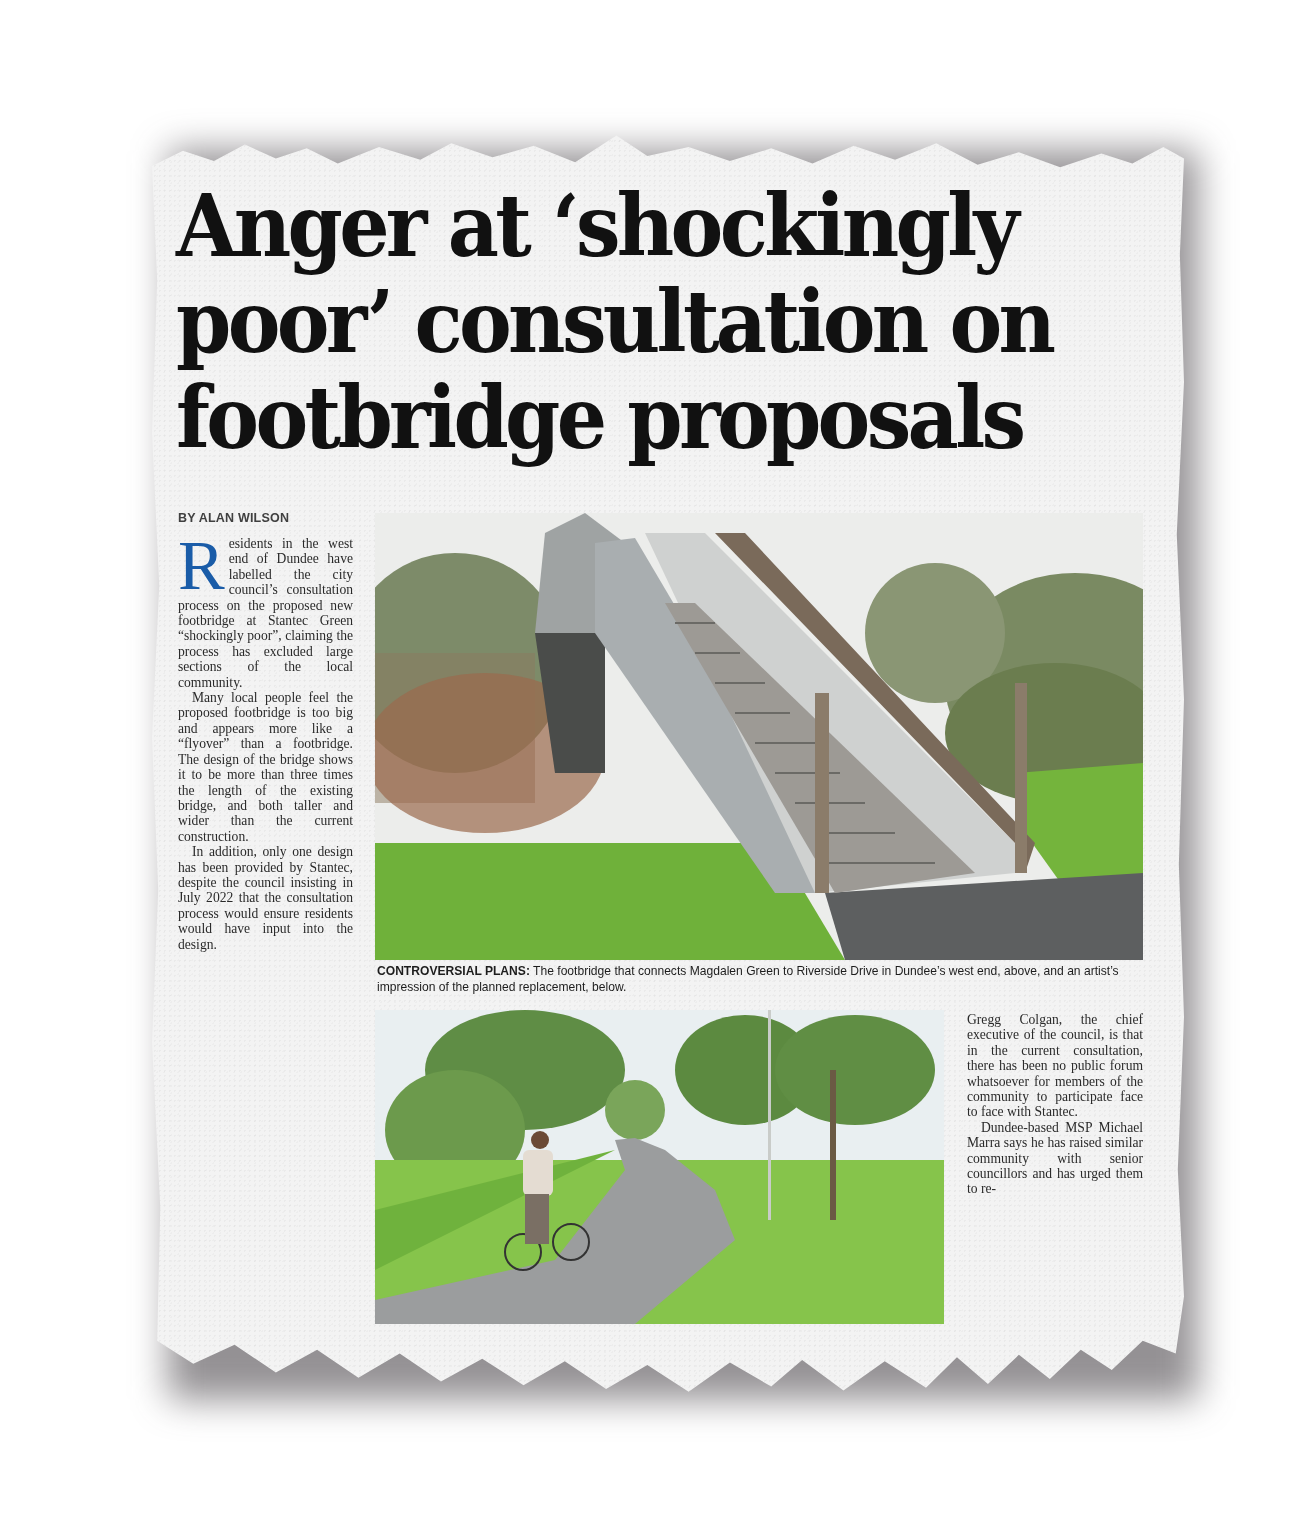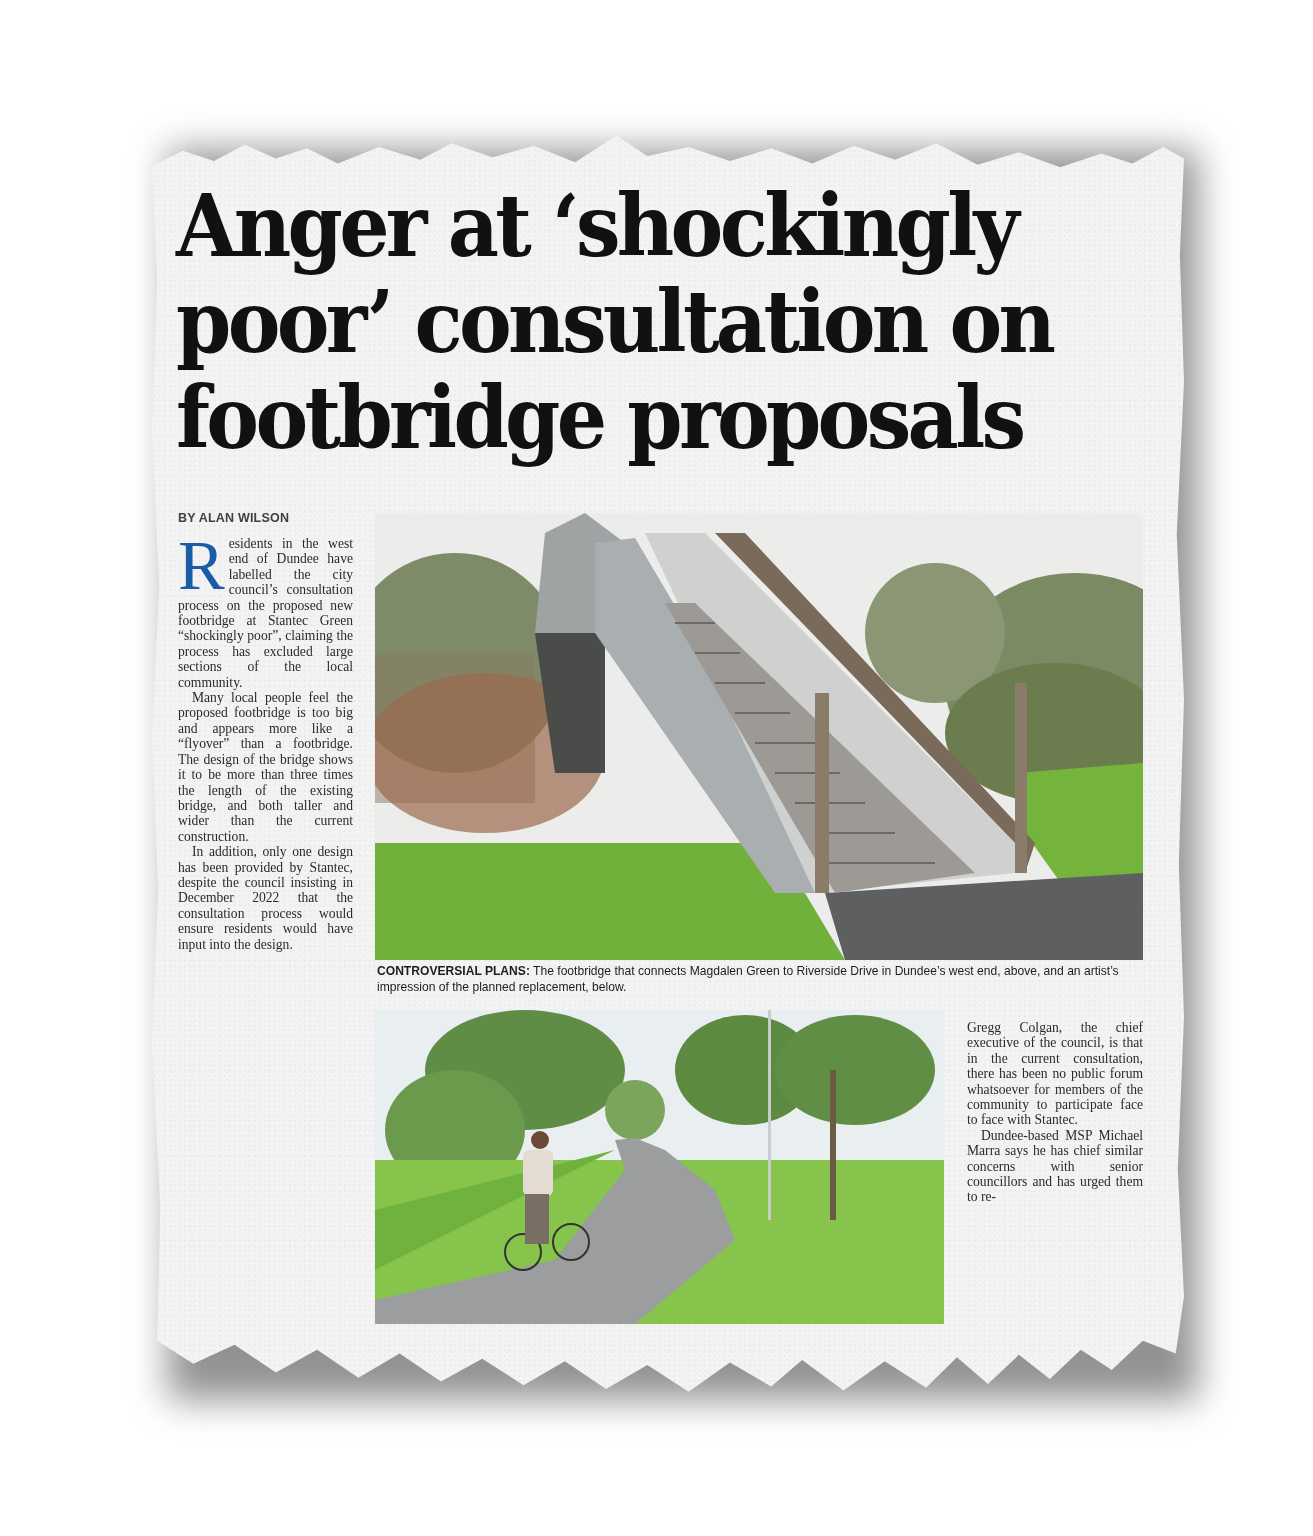--- a/index.html
+++ b/index.html
@@ -40,21 +40,21 @@
     margin-top:7px;
   }
   .col {
     position:absolute; font-family:"Liberation Serif", serif; font-size:13.6px; line-height:15.4px; color:#2a2a2a;
     text-align:justify; hyphens:auto;
   }
   .col p { margin:0; text-indent:14px; }
   .col p.first { text-indent:0; }
   .col-left { left:178px; top:536px; width:175px; }
   .col-right { left:967px; top:1012px; width:176px; }
-  .col-right p.cont { text-indent:0;margin-top:8px; }
+  .col-right p.cont { text-indent:0; }
   .dropcap {
     float:left; font-family:"Liberation Serif", serif; font-size:70px; line-height:56px;
     color:#1a5ca8; margin:2px 4px 0 0; height:58px;
   }
   .photo {
     position:absolute; overflow:hidden;
   }
   .photo-top { left:375px; top:513px; width:768px; height:447px;
     background: linear-gradient(#eef0ef 0%, #e7e9e7 22%, #8e9b7a 30%, #6f7f56 50%, #5d7a3e 65%, #6fae38 75%, #7ec13e 100%);
   }
@@ -78,21 +78,21 @@
   <div>Anger at ‘shockingly</div>
   <div>poor’ consultation on</div>
   <div>footbridge proposals</div>
 </h1>
 
 <div class="byline">BY ALAN WILSON</div>
 
 <div class="col col-left">
   <p class="first"><span class="dropcap">R</span><span>esidents in the west end of Dundee have labelled the city council’s consultation process on the proposed new footbridge at Stantec Green “shockingly poor”, claiming the process has excluded large sections of the local community.</span></p>
   <p>Many local people feel the proposed footbridge is too big and appears more like a “flyover” than a footbridge. The design of the bridge shows it to be more than three times the length of the existing bridge, and both taller and wider than the current construction.</p>
-  <p>In addition, only one design has been provided by Stantec, despite the council insisting in December 2022 that the consultation process would ensure residents would have input into the design.</p>
+  <p>In addition, only one design has been provided by Stantec, despite the council insisting in July 2022 that the consultation process would ensure residents would have input into the design.</p>
 </div>
 
 <div class="photo photo-top" title="Existing footbridge staircase amid overgrown shrubs and grass">
   <svg width="768" height="447" viewBox="0 0 768 447">
     <rect x="0" y="0" width="768" height="447" fill="#ecedeb"></rect>
     <ellipse cx="80" cy="150" rx="110" ry="110" fill="#7d8b69"></ellipse>
     <ellipse cx="700" cy="170" rx="130" ry="110" fill="#7a8a62"></ellipse>
     <ellipse cx="560" cy="120" rx="70" ry="70" fill="#8a9674"></ellipse>
     <rect x="0" y="140" width="160" height="150" fill="#8c7a5f" opacity="0.5"></rect>
     <ellipse cx="110" cy="240" rx="120" ry="80" fill="#9b6a4d" opacity="0.7"></ellipse>
@@ -144,14 +144,14 @@
       <circle cx="196" cy="232" r="18" fill="none" stroke="#333" stroke-width="2"></circle>
       <rect x="148" y="140" width="30" height="46" fill="#e4dcd2" rx="6"></rect>
       <circle cx="165" cy="130" r="9" fill="#6b4a36"></circle>
       <rect x="150" y="184" width="24" height="50" fill="#7a6f64"></rect>
     </g>
   </svg>
 </div>
 
 <div class="col col-right">
   <p class="cont">Gregg Colgan, the chief executive of the council, is that in the current consultation, there has been no public forum whatsoever for members of the community to participate face to face with Stantec.</p>
-  <p>Dundee-based MSP Michael Marra says he has chief similar concerns with senior councillors and has urged them to re-</p>
+  <p>Dundee-based MSP Michael Marra says he has raised similar community with senior councillors and has urged them to re-</p>
 </div>
 
 </body></html>

